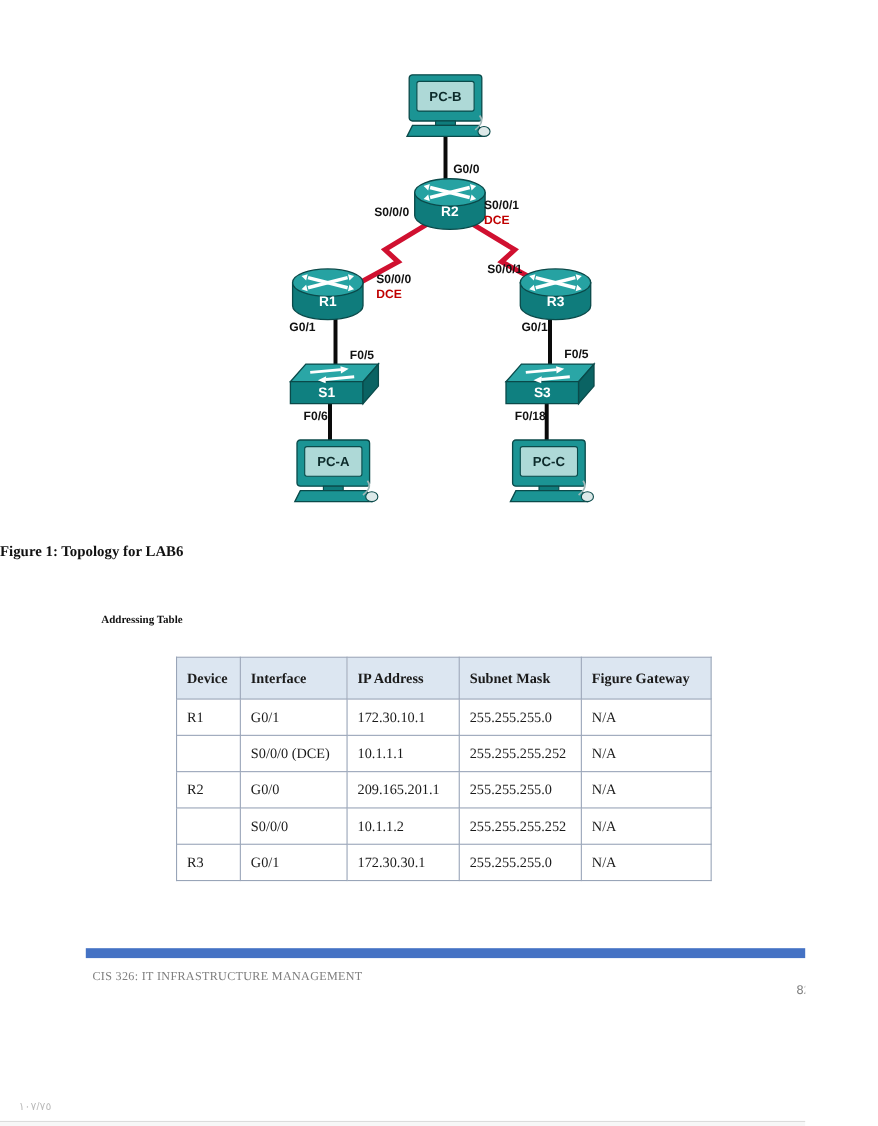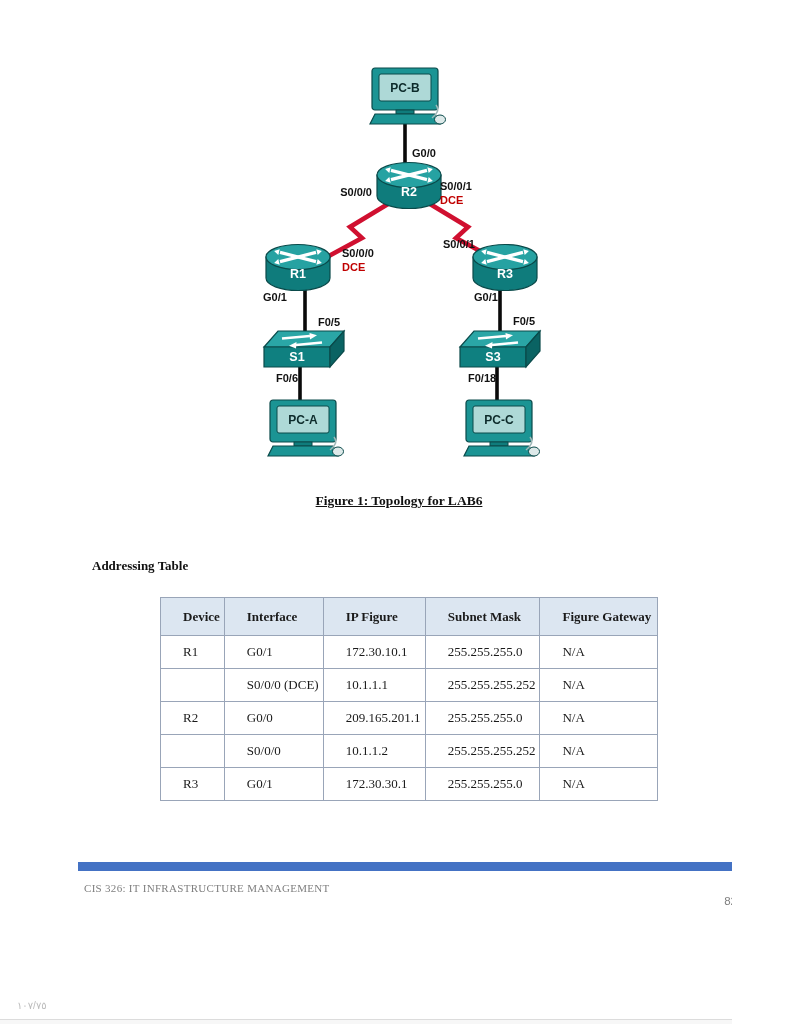--- a/index.html
+++ b/index.html
@@ -34,45 +34,43 @@
     font-family: "Liberation Sans", sans-serif;
     font-size: 12px;
     font-weight: bold;
     fill: #0d2b2b;
     text-anchor: middle;
   }
   #figure-caption {
     position: absolute;
     left: 0; top: 493px;
     width: 798px;
-    text-align: center;
     font-size: 13.5px;
     font-weight: bold;
     color: #111111;
-    text-decoration: underline;
   }
   #table-heading {
     position: absolute;
     left: 92px; top: 558px;
-    font-size: 13px;
+    font-size: 10px;
     font-weight: bold;
     color: #111111;
   }
   #addr-table {
     position: absolute;
     left: 160px; top: 597px;
     border-collapse: collapse;
     font-size: 13px;
     color: #1a1a1a;
     table-layout: fixed;
   }
   #addr-table th, #addr-table td {
     border: 1px solid #99a5b8;
     text-align: left;
-    padding: 0 4px 0 22px;
+    padding: 0 4px 0 9px;
     overflow: hidden;
     white-space: nowrap;
   }
   #addr-table th {
     background: #dce6f1;
     height: 37px;
     font-weight: bold;
   }
   #addr-table td { height: 32px; background: #ffffff; }
   #footer-bar {
@@ -227,21 +225,21 @@
       <col style="width:58px">
         <col style="width:97px">
         <col style="width:102px">
         <col style="width:111px">
         <col style="width:118px">
     </colgroup>
     <thead>
       <tr>
         <th>Device</th>
         <th>Interface</th>
-        <th>IP Figure</th>
+        <th>IP Address</th>
         <th>Subnet Mask</th>
         <th>Figure Gateway</th>
       </tr>
     </thead>
     <tbody>
       <tr>
         <td>R1</td>
         <td>G0/1</td>
         <td>172.30.10.1</td>
         <td>255.255.255.0</td>

